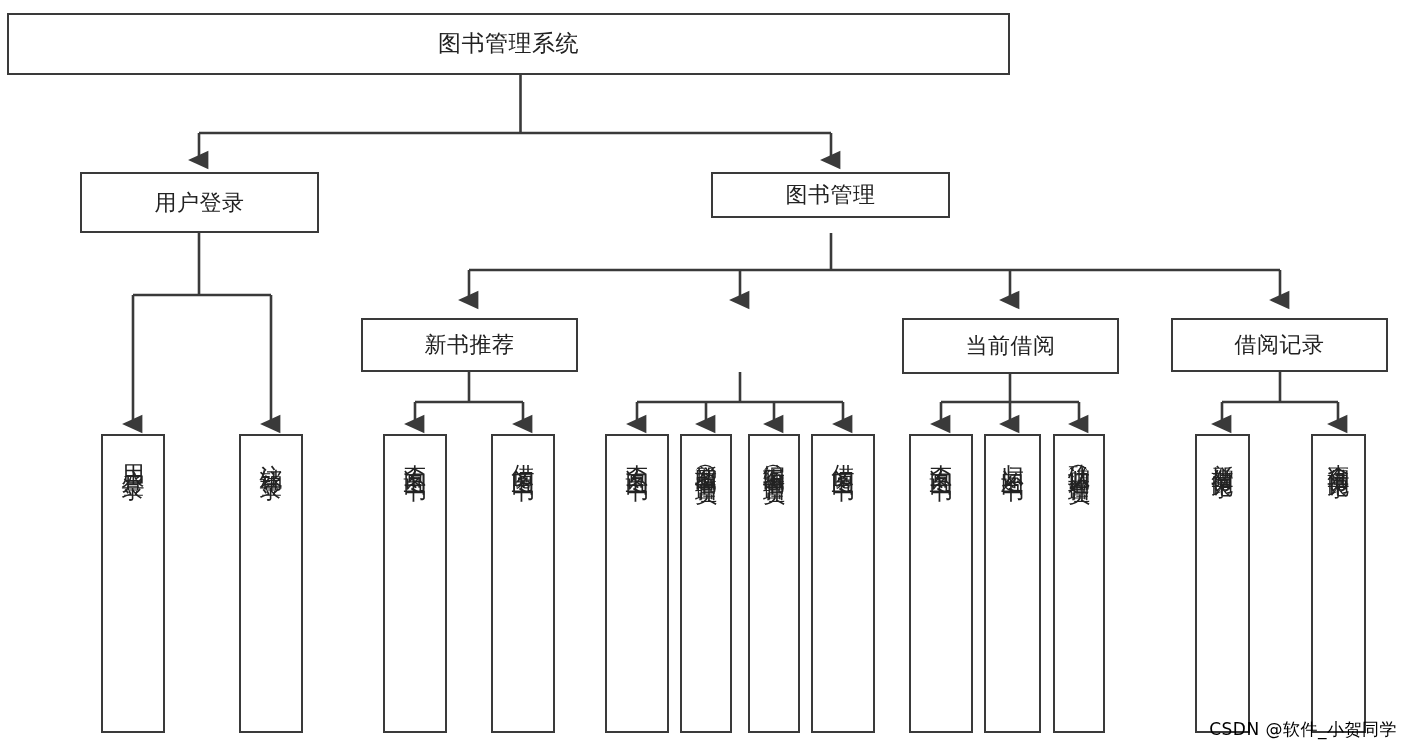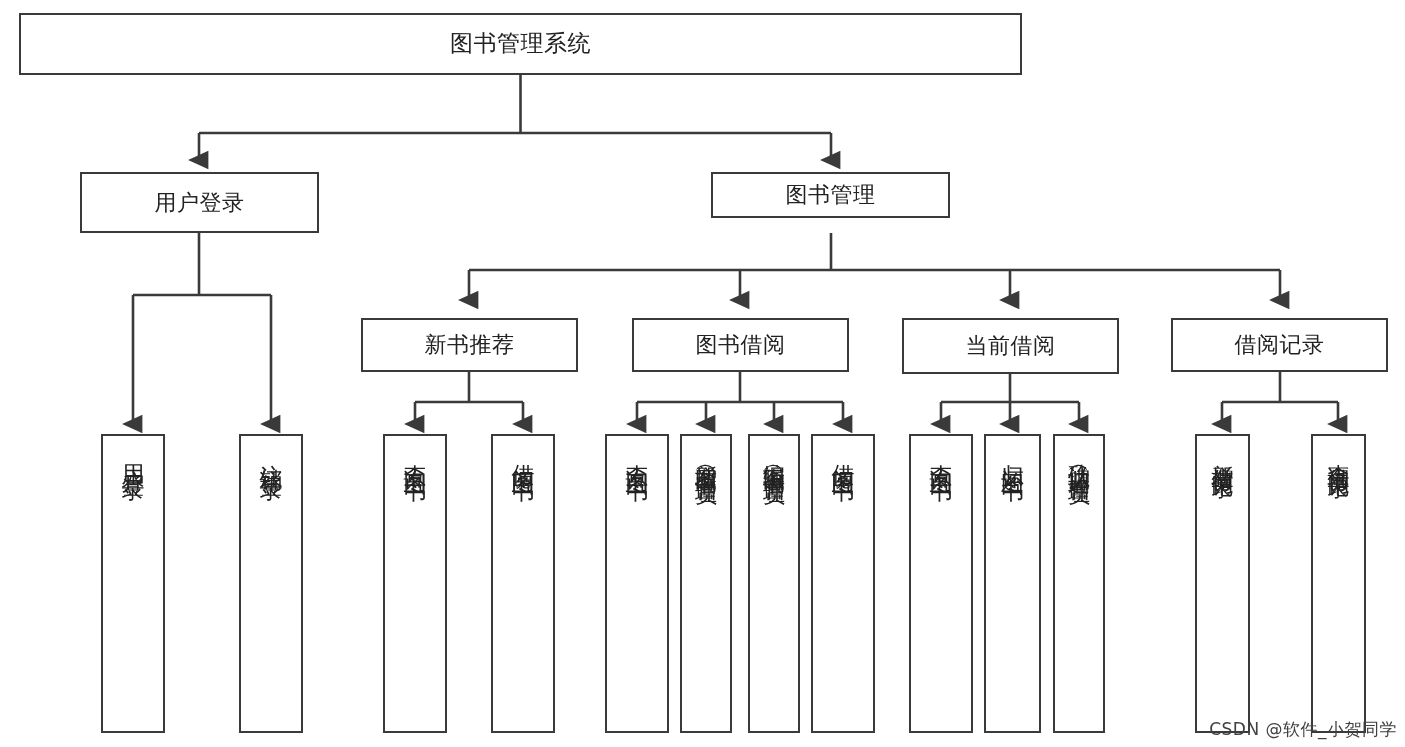--- a/index.html
+++ b/index.html
@@ -64,21 +64,21 @@
   }
   .node.v.narrow .label {
     font-size: 22px;
     letter-spacing: 3px;
   }
   .watermark {
     position: absolute;
     right: 8px;
     bottom: 6px;
     font-size: 17px;
-    color: #404040;
+    color: #000000;
     letter-spacing: 0.5px;
     white-space: nowrap;
     font-family: "DejaVu Sans", "Liberation Sans", sans-serif;
   }
 </style>
 </head>
 <body>
 
 <div id="canvas">
 
@@ -125,37 +125,34 @@
       <path d="M1010,402 L1010,424" marker-end="url(#arrow)"></path>
       <path d="M1079,402 L1079,424" marker-end="url(#arrow)"></path>
 
       <path d="M1280,372 L1280,402"></path>
       <path d="M1222,402 L1338,402"></path>
       <path d="M1222,402 L1222,424" marker-end="url(#arrow)"></path>
       <path d="M1338,402 L1338,424" marker-end="url(#arrow)"></path>
     </g>
   </svg>
 
-  <div class="node h root" style="left:19px; top:13px; width:1003px; height:62px;">
+  <div class="node h root" style="left:7px; top:13px; width:1003px; height:62px;">
     <span class="label">图书管理系统</span>
   </div>
 
   <div class="node h" style="left:80px; top:172px; width:239px; height:61px;">
     <span class="label">用户登录</span>
   </div>
   <div class="node h" style="left:711px; top:172px; width:239px; height:46px;">
     <span class="label">图书管理</span>
   </div>
 
   <div class="node h" style="left:361px; top:318px; width:217px; height:54px;">
     <span class="label">新书推荐</span>
   </div>
-  <div class="node h" style="left:632px; top:318px; width:217px; height:54px;">
-    <span class="label">图书借阅</span>
-  </div>
   <div class="node h" style="left:902px; top:318px; width:217px; height:56px;">
     <span class="label">当前借阅</span>
   </div>
   <div class="node h" style="left:1171px; top:318px; width:217px; height:54px;">
     <span class="label">借阅记录</span>
   </div>
 
   <div class="node v" style="left:101px; top:434px; width:64px; height:299px;">
     <span class="label">用户登录</span>
   </div>

